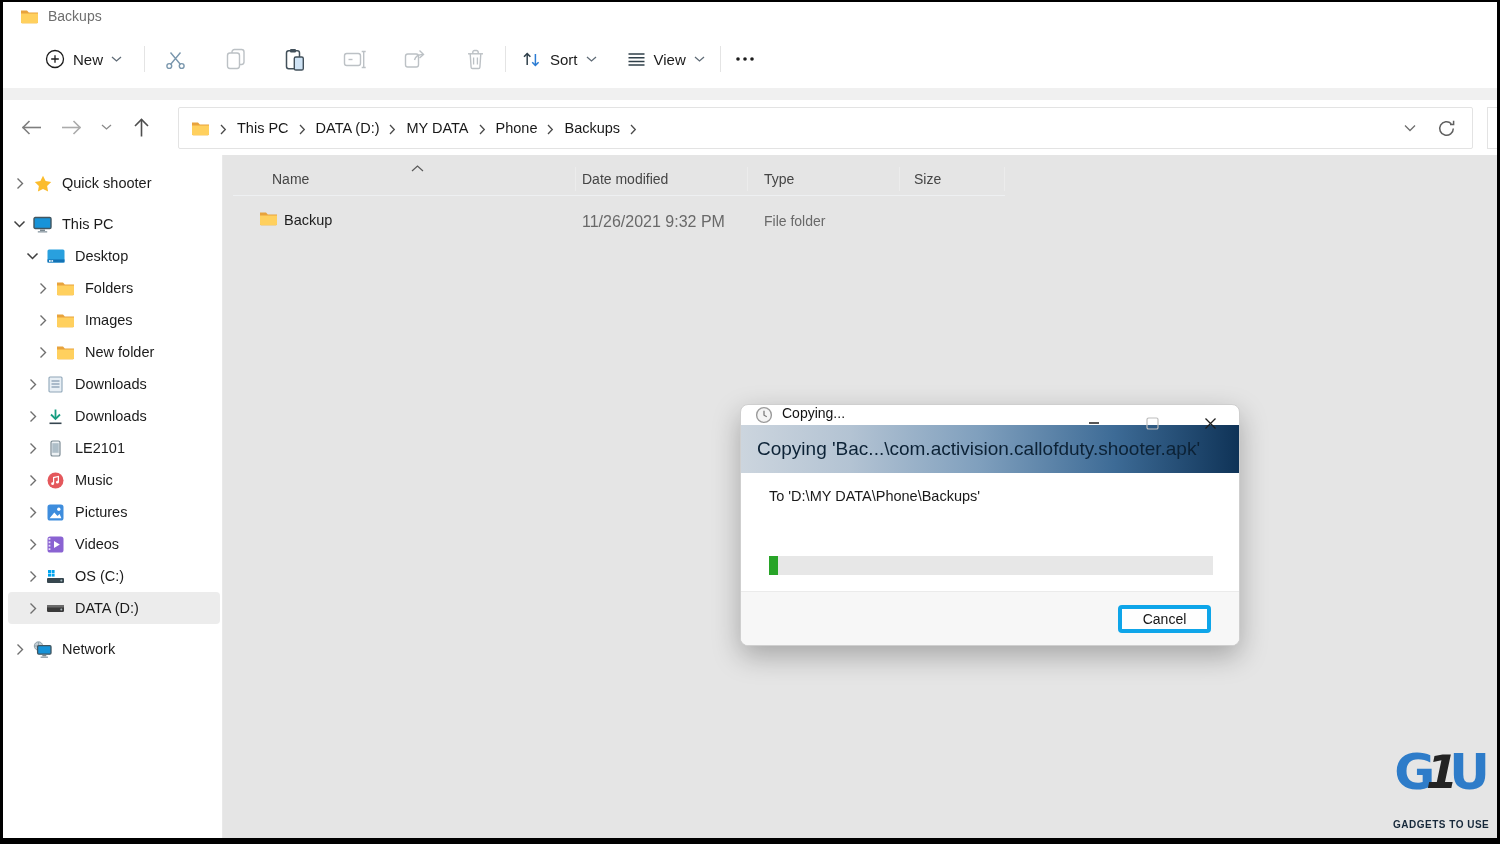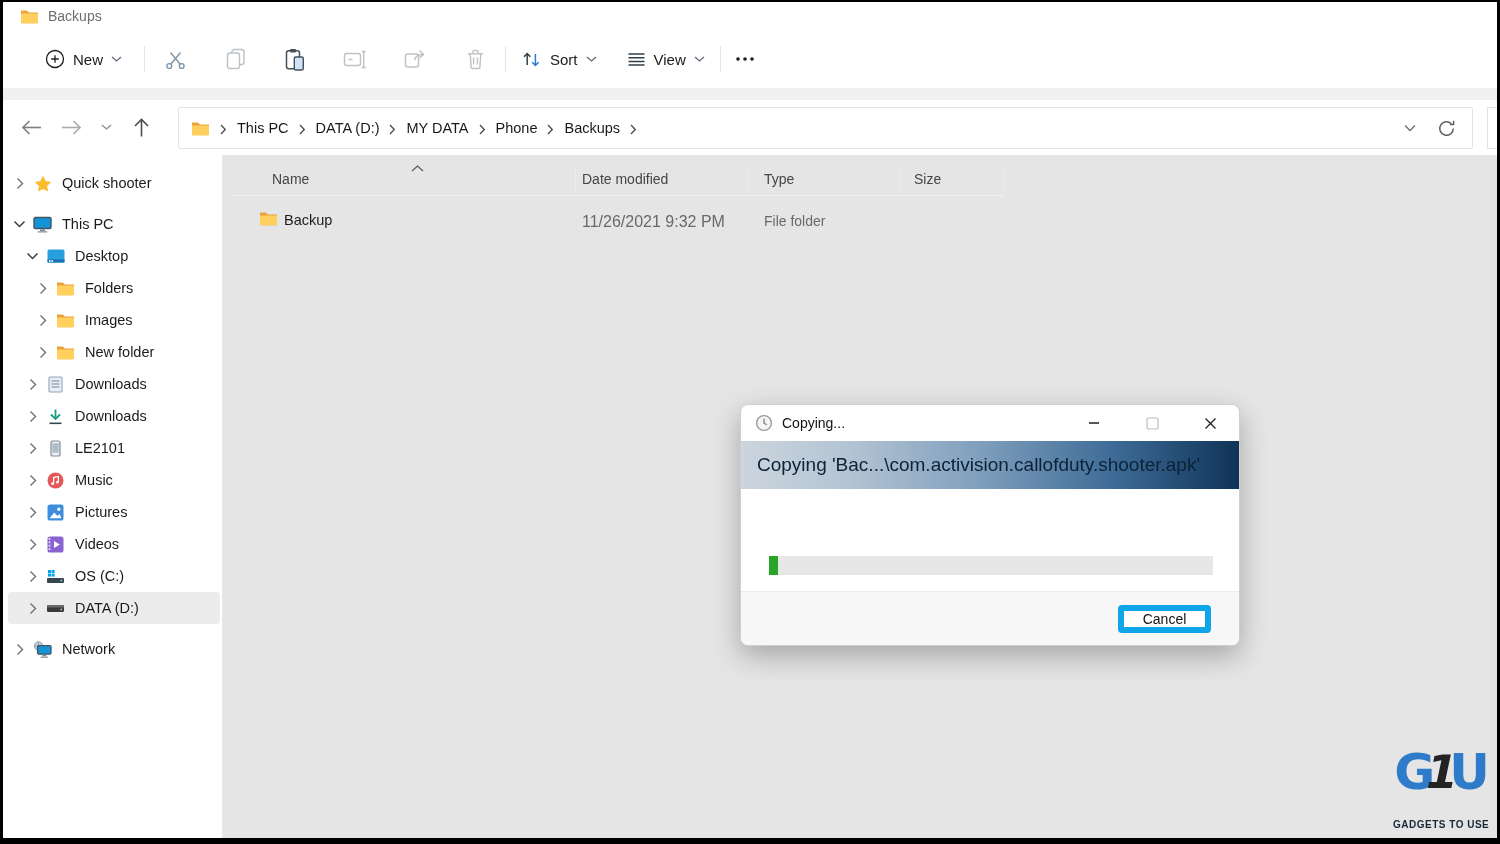--- a/index.html
+++ b/index.html
@@ -69,30 +69,30 @@
   .file-row { position: absolute; top: 50px; left: 10px; width: 772px; height: 32px; }
   .row-icon { position: absolute; left: 26px; top: 6px; }
   .cell { position: absolute; white-space: nowrap; }
   .cell-name { left: 51px; top: 7px; font-size: 14.5px; color: #1c1c1c; }
   .cell-date { left: 349px; top: 8px; font-size: 16px; color: #696969; }
   .cell-type { left: 531px; top: 8px; font-size: 14px; color: #696969; }
   .cell-size { left: 681px; top: 8px; font-size: 14px; color: #696969; }
 
   
   .dialog { position: absolute; left: 737px; top: 402px; width: 500px; height: 242px; background: #fff; border-radius: 8px; border: 1px solid #cfcfcf; box-shadow: 0 10px 28px rgba(0,0,0,.28); overflow: hidden; }
-  .dlg-title { height: 36px; display: flex; align-items: center; padding: 0 14px; gap: 9px; font-size: 14px; color: #111; position: relative; border-radius: 10px; }
+  .dlg-title { height: 20px; display: flex; padding: 0 14px; gap: 9px; font-size: 14px; color: #111; position: relative; border-radius: 10px; }
   .dlg-ctrl { position: absolute; top: 0; width: 30px; height: 36px; display: flex; align-items: center; justify-content: center; }
   .ctrl-min { left: 338px; } .ctrl-max { left: 396px; } .ctrl-close { left: 454px; }
   .dlg-banner { height: 48px; display: flex; align-items: center; padding-left: 16px; font-size: 19px; color: #0c2236; white-space: nowrap;
     background: linear-gradient(90deg, #ccd5de 0%, #b3c3d3 22%, #7f9fbd 48%, #3d6b96 75%, #0f3357 100%); }
   .dlg-to { margin: 15px 0 0 28px; font-size: 14.5px; color: #1a1a1a; }
   .dlg-progress { position: absolute; left: 28px; top: 151px; width: 444px; height: 19px; background: #e7e7e7; }
   .dlg-fill { height: 100%; width: 0; }
   .dlg-footer { position: absolute; left: 0; bottom: 0; width: 100%; height: 54px; background: #f7f7f7; border-top: 1px solid #ebebeb; }
-  .cancel { position: absolute; right: 28px; top: 13px; width: 93px; height: 28px; background: #fefefe; border: 6px solid #0ea5e9; border-radius: 4px; font-size: 14px; color: #151515; }
+  .cancel { position: absolute; right: 28px; top: 13px; width: 93px; height: 28px; background: #fefefe; border: 4px solid #0ea5e9; border-radius: 4px; font-size: 14px; color: #151515; }
 
   
   .watermark { position: absolute; right: 8px; bottom: 8px; width: 96px; text-align: center; }
   .logo-row { display: flex; justify-content: center; align-items: center; height: 56px; }
   .lg { font-weight: bold; font-size: 50px; line-height: 1; font-family: "DejaVu Sans", sans-serif; letter-spacing: -2px; }
   .lg.blue { color: #2e7cc9; }
   .lg.dark { color: #232323; transform: skewX(-12deg); margin: 0 -7px; position: relative; z-index: 1; font-size: 46px; }
   .logo-cap { font-size: 10px; font-weight: bold; letter-spacing: 0.5px; color: #16283a; white-space: nowrap; margin-top: 19px; }
 </style>
 </head>
@@ -613,20 +613,21 @@
         </button>
       <button class="dlg-ctrl ctrl-close">
           <span class="icon" id="close-icon-slot">
             <svg width="13" height="13" viewBox="0 0 13 13">
               <path d="M1.5 1.5l10 10M11.5 1.5l-10 10" stroke="#1F1F1F" stroke-width="1.3"></path>
             </svg>
           </span>
         </button>
     </div>
     <div class="dlg-banner">Copying 'Bac...\com.activision.callofduty.shooter.apk'</div>
+    <div class="dlg-to">To 'D:\MY DATA\Phone\Backups'</div>
     <div class="dlg-progress">
       <div class="dlg-fill" id="progfill" style="width: 2%; background: rgb(40, 164, 40);"></div>
     </div>
     <div class="dlg-footer">
       <button class="cancel">Cancel</button>
     </div>
   </div>
 
   <div class="watermark">
     <div class="logo-row" id="logorow">

